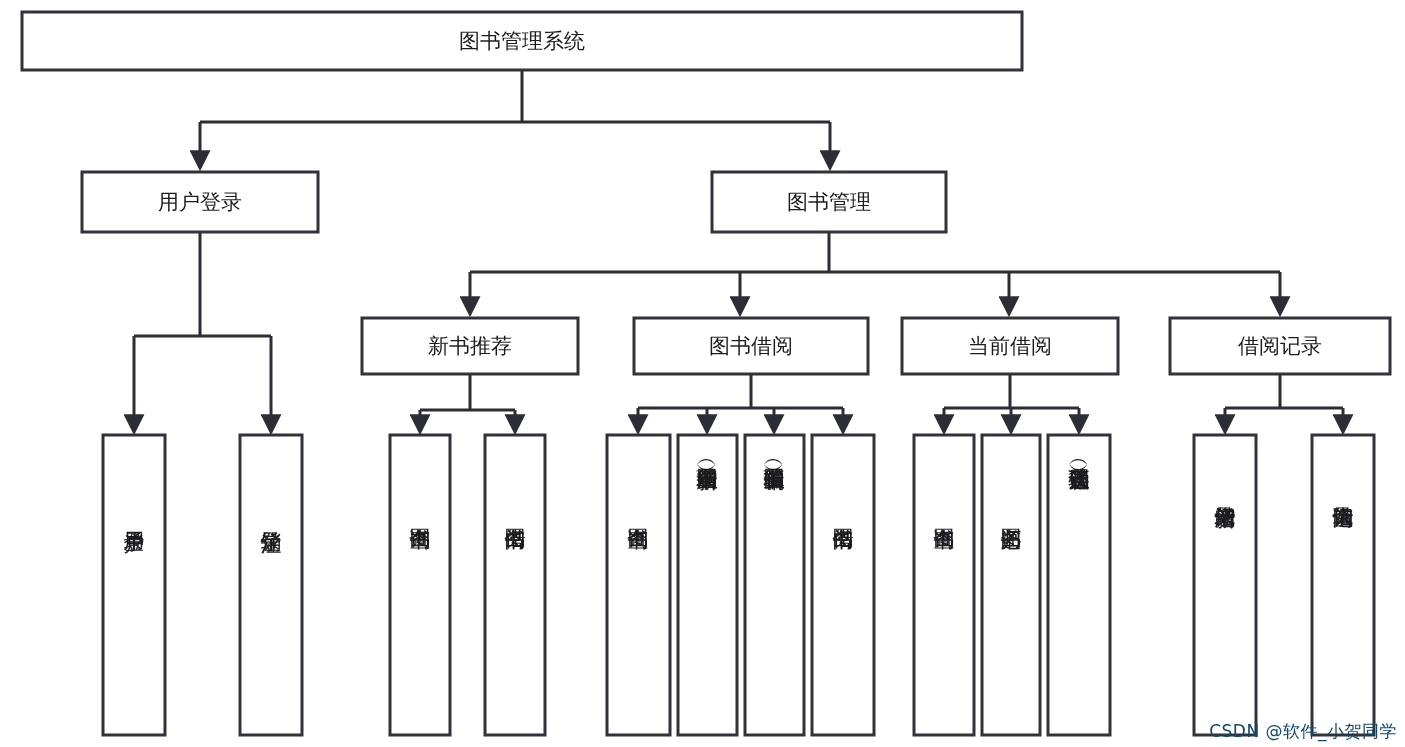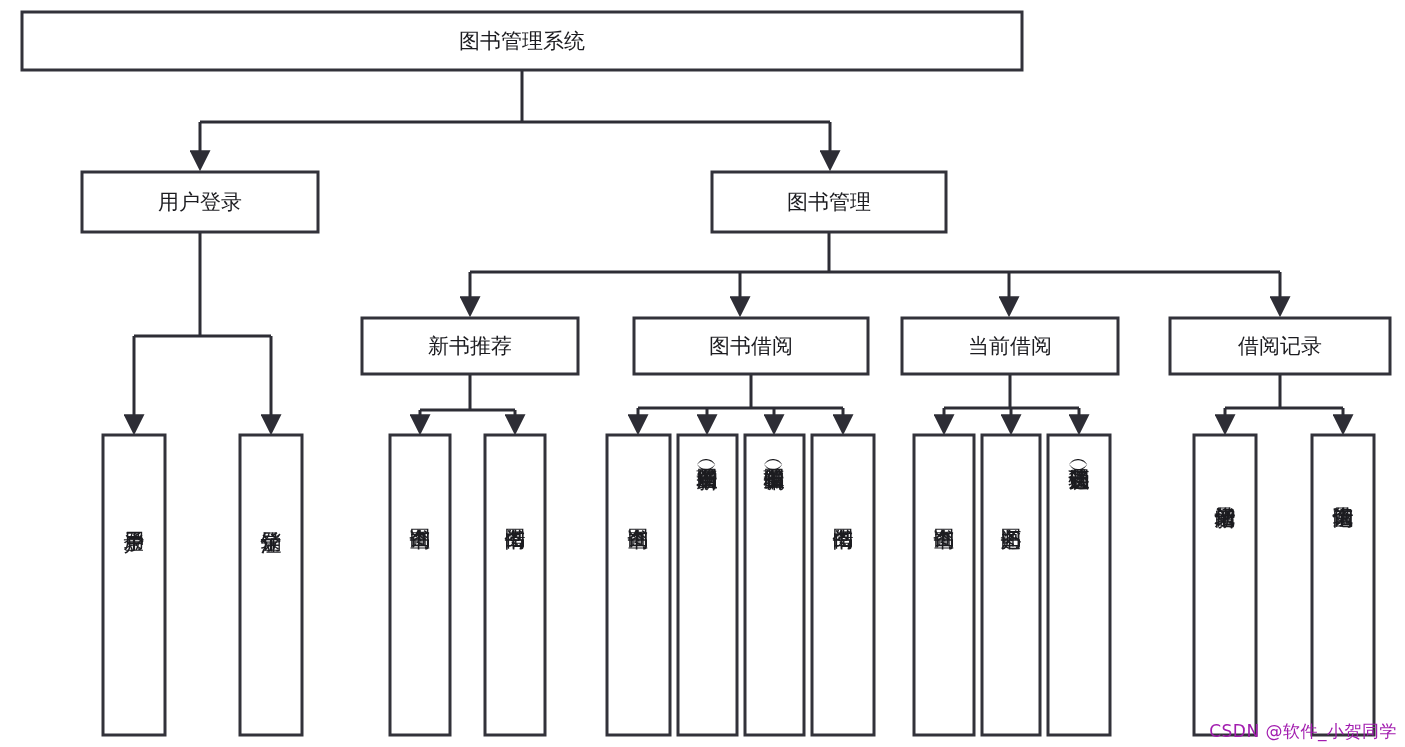--- a/index.html
+++ b/index.html
@@ -22,21 +22,21 @@
   }
   .leaf-label{
     fill:#1c1c20;
     font-family:"DejaVu Sans","Liberation Sans",sans-serif;
     font-size:21px;
     text-anchor:middle;
   }
   .watermark{
     position:absolute;
     right:8px;bottom:4px;
-    color:#a21caf;
+    color:#0c4a6e;
     font-size:17px;
     font-family:"DejaVu Sans","Liberation Sans",sans-serif;
     white-space:nowrap;
     letter-spacing:0.5px;
     pointer-events:none;
   }
 </style>
 </head>
 <body>
 

